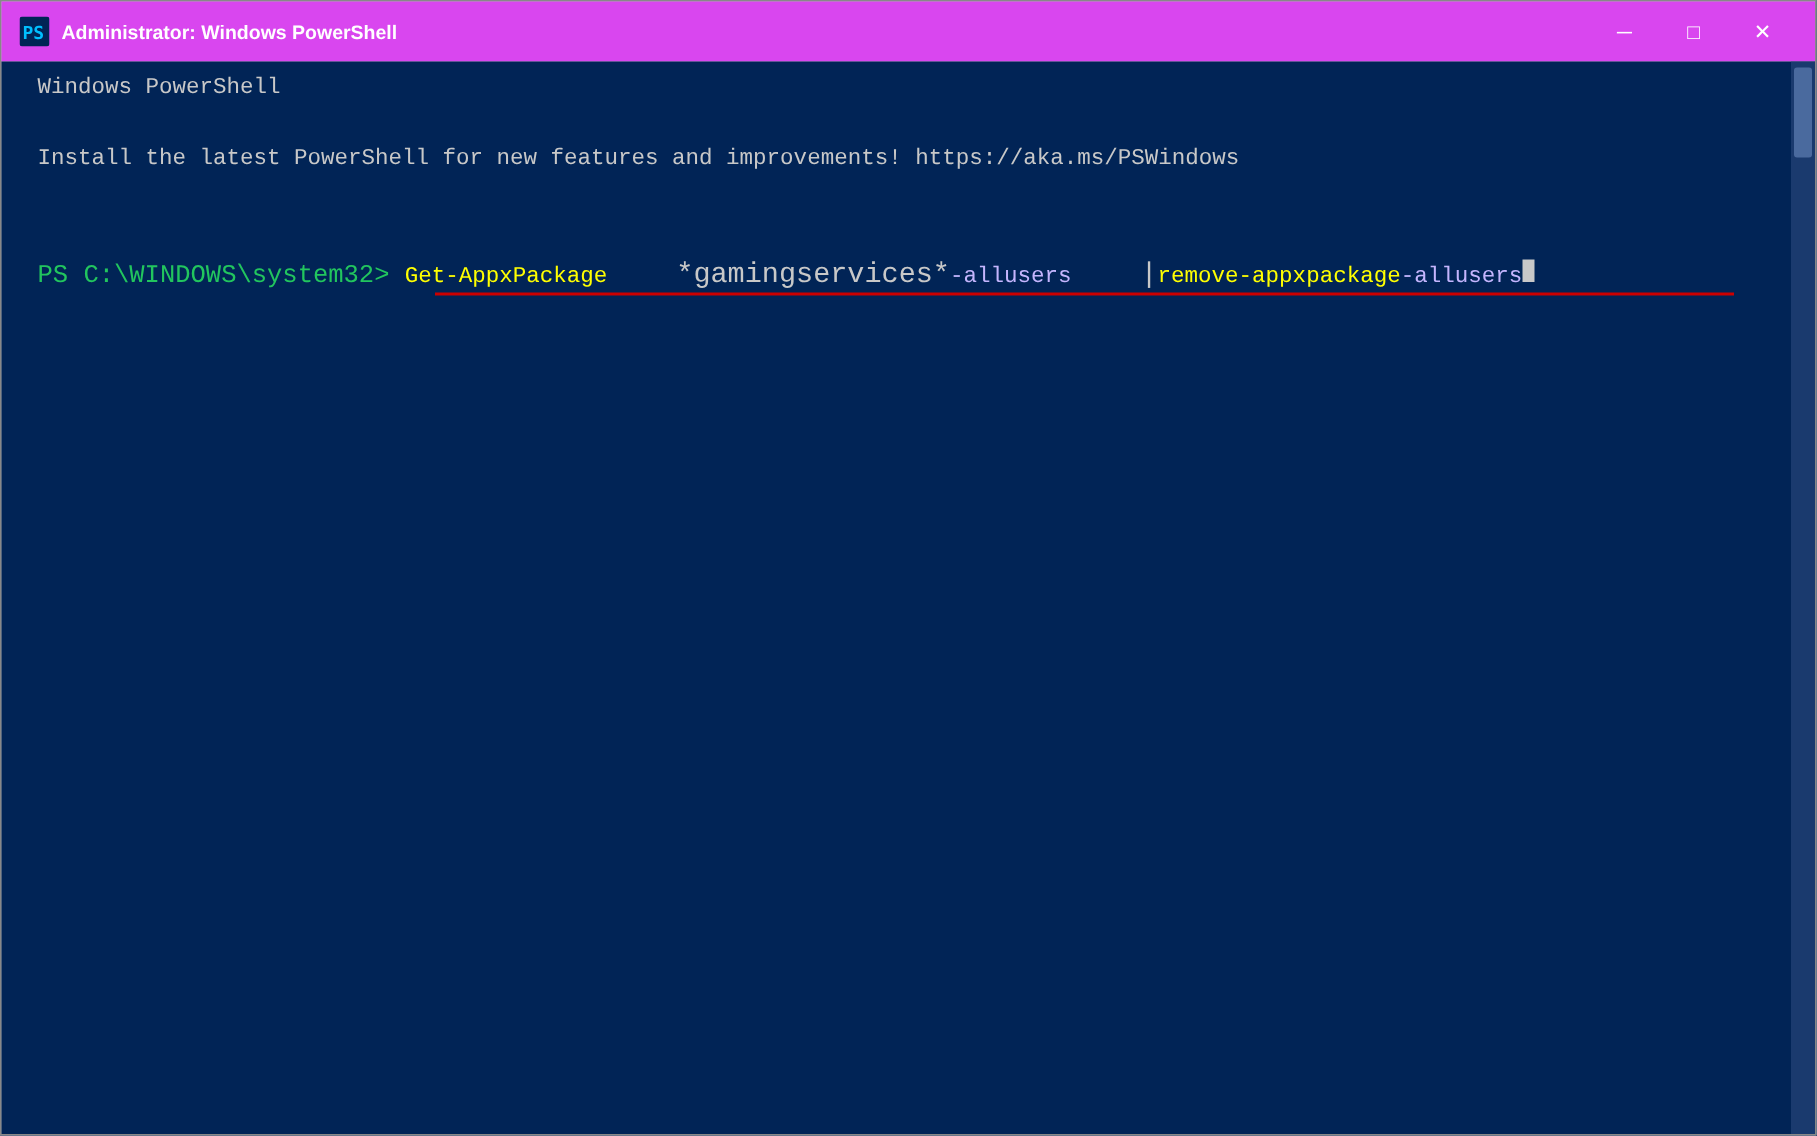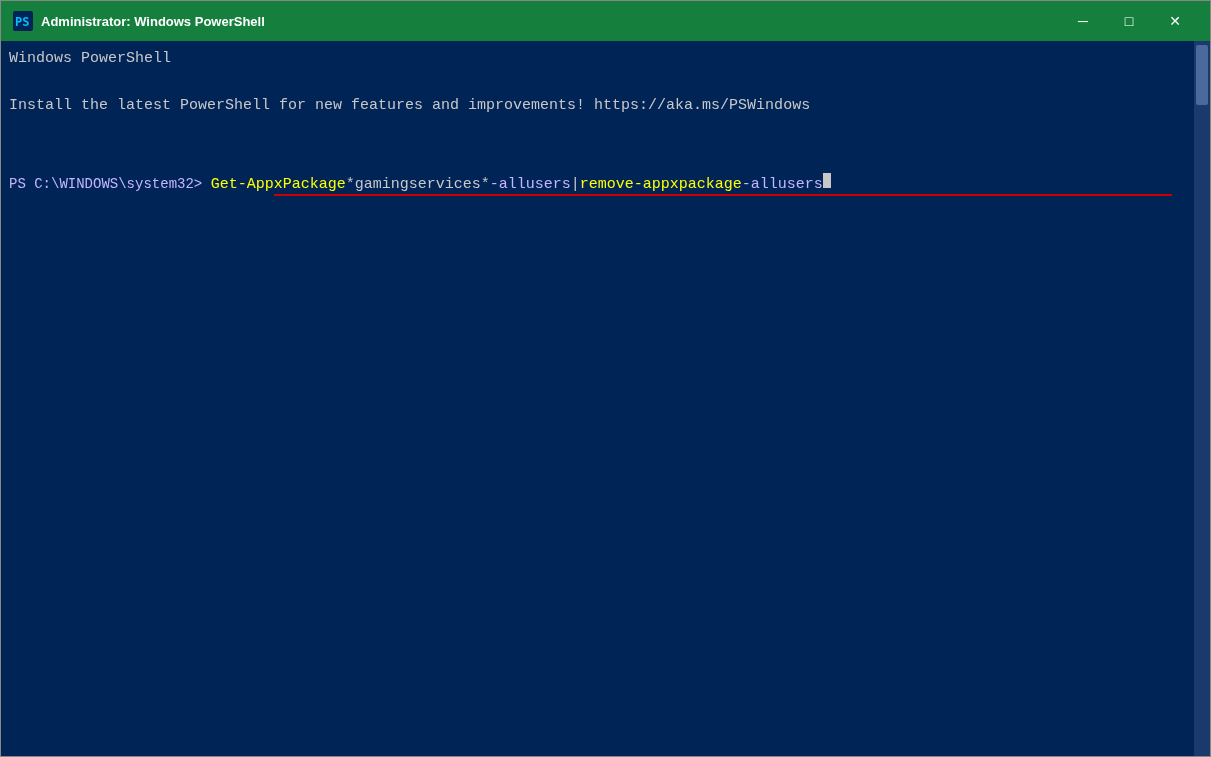--- a/index.html
+++ b/index.html
@@ -19,21 +19,21 @@
     .window {
       width: 1211px;
       height: 757px;
       display: flex;
       flex-direction: column;
       border: 1px solid #888;
       box-shadow: 2px 2px 8px rgba(0,0,0,0.5);
     }
 
     .title-bar {
-      background: #15803d;
+      background: #d946ef;
       height: 40px;
       display: flex;
       align-items: center;
       padding: 0 12px;
       flex-shrink: 0;
       color: white;
       user-select: none;
     }
 
     .title-bar-icon {
@@ -69,58 +69,59 @@
       color: white;
       background: transparent;
       border: none;
       font-family: 'Segoe UI', Arial, sans-serif;
     }
 
     .terminal-body {
       flex: 1;
       background: #012456;
       color: #c8c8c8;
-      padding: 6px 8px;
+      padding: 6px 24px;
       overflow: hidden;
       position: relative;
     }
 
     .line {
       font-size: 15px;
       line-height: 1.55;
       white-space: pre;
       color: #c8c8c8;
     }
 
     .prompt-line {
       position: relative;
       display: flex;
       align-items: baseline;
     }
 
     .prompt-text {
-      color: #c4b5fd;
-      font-size: 14px;
+      color: #22c55e;
+      font-size: 17px;
       white-space: pre;
     }
 
     .cmd-highlight {
       color: #ffff00;
       font-size: 15px;
       margin-top: 36px;
     }
 
     .cmd-param {
       color: #c4b5fd;
       font-size: 15px;
     }
 
     .cmd-normal {
       color: #c8c8c8;
-      font-size: 15px;
+      font-size: 19px;
+      margin-left: 46px;
     }
 
     .cursor {
       display: inline-block;
       width: 8px;
       height: 15px;
       background: #c8c8c8;
       vertical-align: text-bottom;
     }
 

